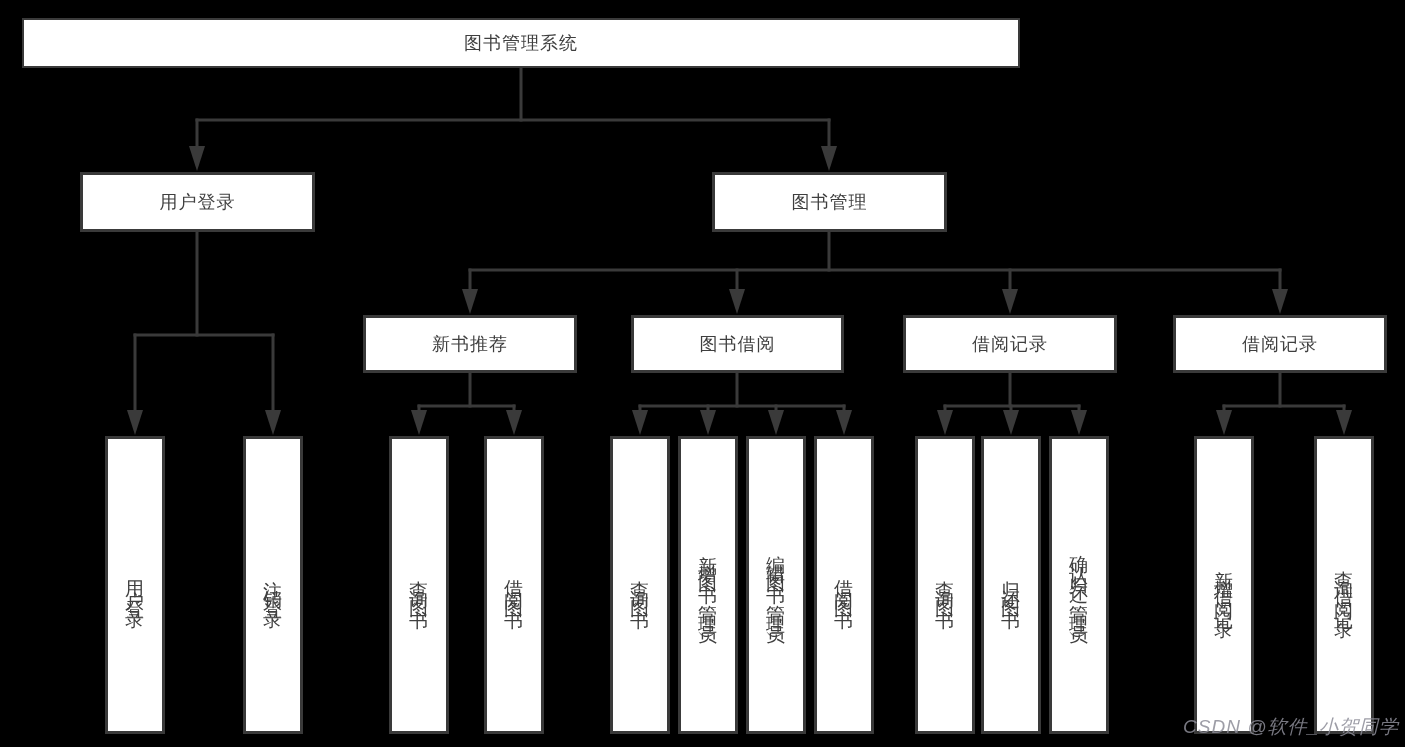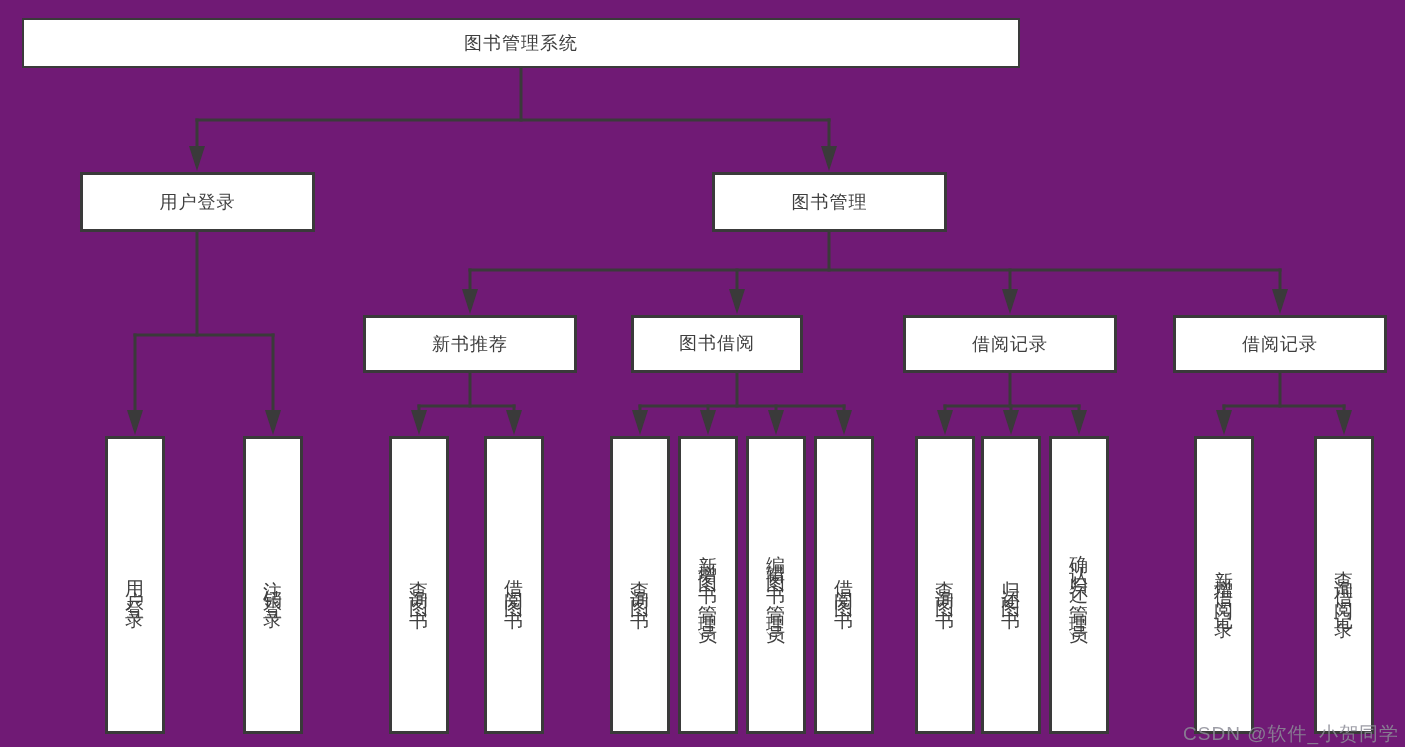--- a/index.html
+++ b/index.html
@@ -1,21 +1,21 @@
 <!DOCTYPE html>
 <html><head>
 <meta charset="utf-8">
 <style>
   html, body { margin: 0; padding: 0; background: #ffffff; }
   body { font-family: "Liberation Sans", sans-serif; }
   .stage {
     position: relative;
     width: 1405px;
     height: 747px;
-    background: #701a75;
+    background: #000000;
     overflow: hidden;
   }
   #connectors {
     position: absolute;
     left: 0; top: 0;
     width: 1405px; height: 747px;
     z-index: 1;
   }
   .box {
     position: absolute;
@@ -38,26 +38,27 @@
   .vtext {
     writing-mode: vertical-rl;
     text-orientation: mixed;
     font-size: 19px;
     letter-spacing: 10px;
     line-height: 1;
   }
   .watermark {
     position: absolute;
     right: 6px;
-    bottom: 0;
+    bottom: 7px;
     font-size: 19px;
     color: rgba(140, 140, 150, 0.85);
     letter-spacing: 1px;
     z-index: 5;
     white-space: nowrap;
+    font-style: italic;
   }
 </style>
 </head>
 <body>
 
 <div class="stage">
 
   <svg id="connectors" viewBox="0 0 1405 747" xmlns="http://www.w3.org/2000/svg">
       <line x1="521" y1="68" x2="521" y2="120" stroke="#3a3a3a" stroke-width="3" stroke-linecap="square"></line>
       <line x1="197" y1="120" x2="829" y2="120" stroke="#3a3a3a" stroke-width="3" stroke-linecap="square"></line>
@@ -120,21 +121,21 @@
   <div class="box" style="left:80px; top:172px; width:235px; height:60px;">
     <span class="htext">用户登录</span>
   </div>
   <div class="box" style="left:712px; top:172px; width:235px; height:60px;">
     <span class="htext">图书管理</span>
   </div>
 
   <div class="box" style="left:363px; top:315px; width:214px; height:58px;">
     <span class="htext">新书推荐</span>
   </div>
-  <div class="box" style="left:631px; top:315px; width:172px; height:58px;font-family:Liberation Mono, monospace;">
+  <div class="box" style="left:631px; top:315px; width:213px; height:58px;">
     <span class="htext">图书借阅</span>
   </div>
   <div class="box" style="left:903px; top:315px; width:214px; height:58px;">
     <span class="htext">借阅记录</span>
   </div>
   <div class="box" style="left:1173px; top:315px; width:214px; height:58px;align-items:center;">
     <span class="htext">借阅记录</span>
   </div>
 
   <div class="box" style="left:105px; top:436px; width:60px; height:298px;">

